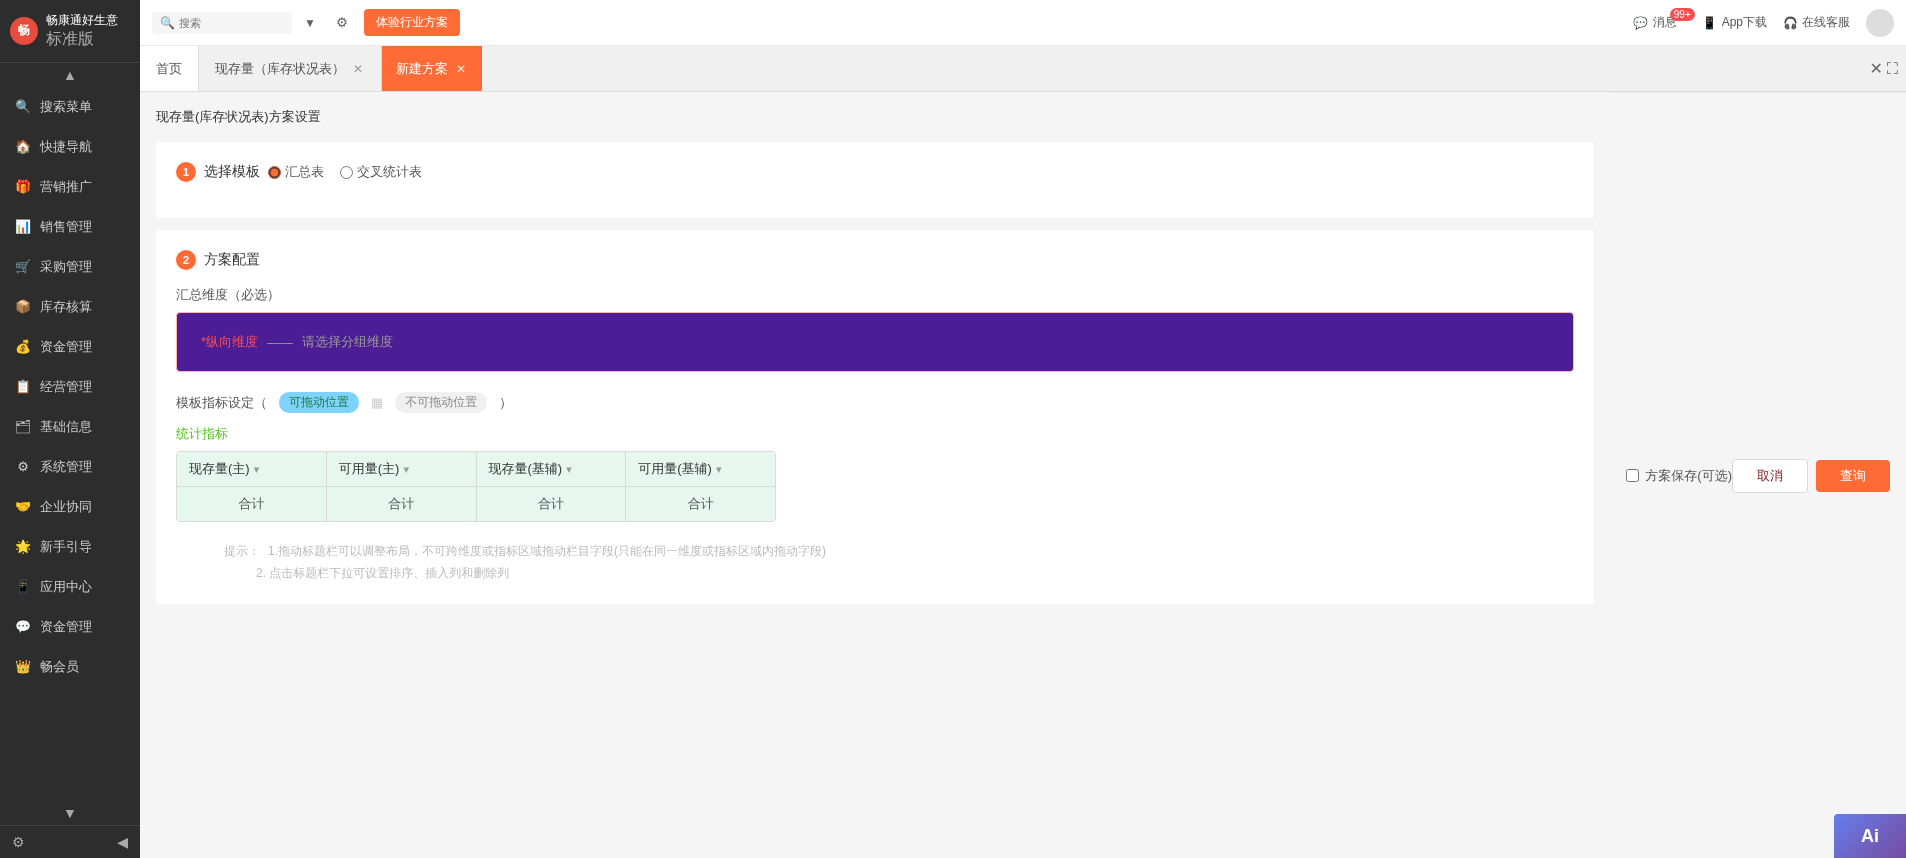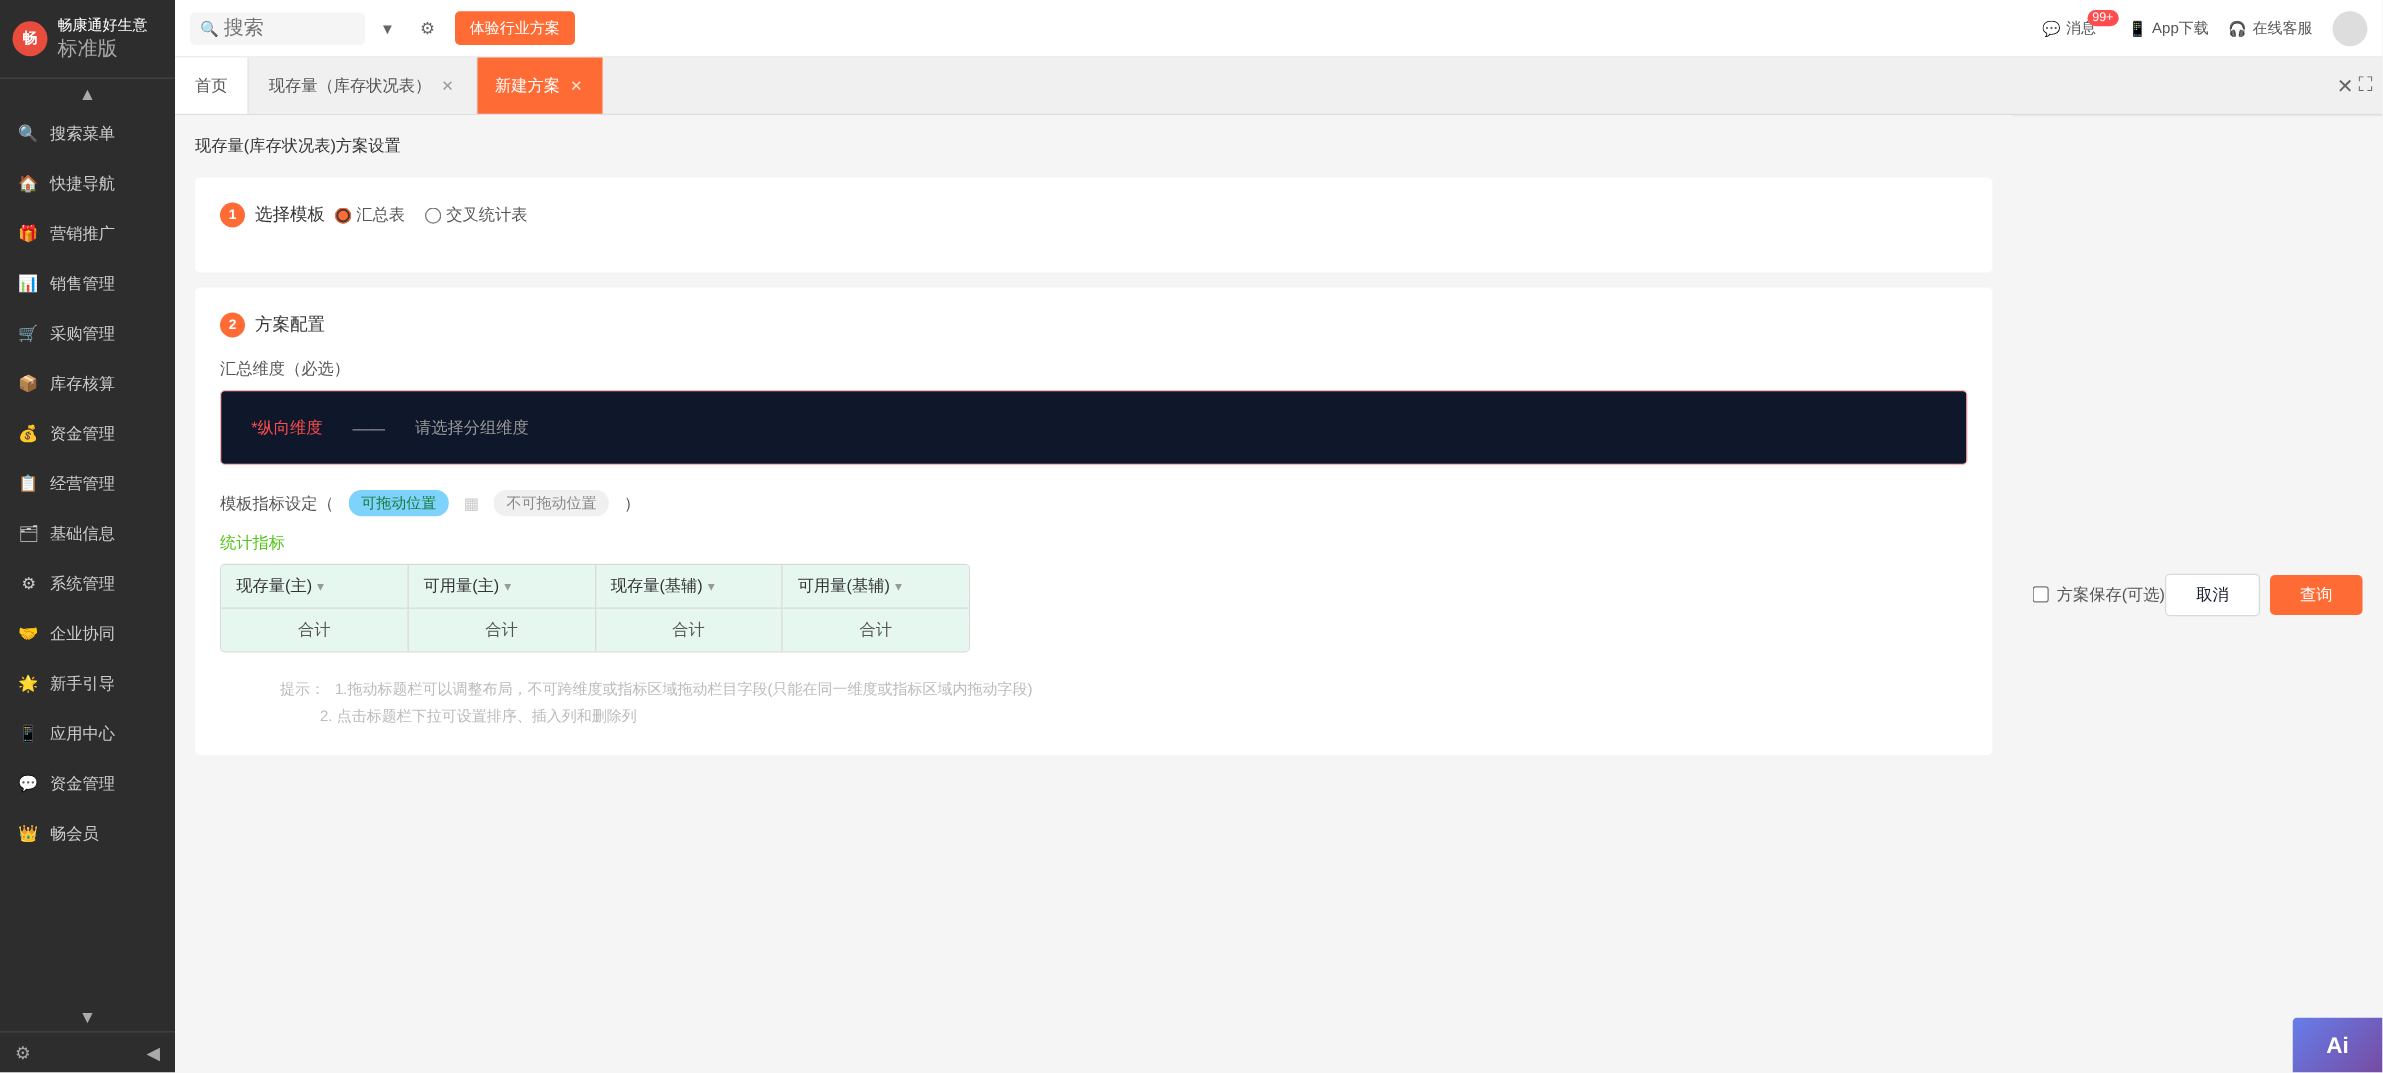--- a/index.html
+++ b/index.html
@@ -64,21 +64,21 @@
       border-bottom: 1px solid #e8e8e8;
       gap: 8px;
       flex-shrink: 0;
     }
     .topbar-search {
       display: flex; align-items: center; gap: 4px;
       background: #f5f5f5; border-radius: 4px; padding: 4px 8px;
       width: 140px;
     }
     .topbar-search input {
-      border: none; background: transparent; outline: none; font-size: 16px; width: 100px;
+      border: none; background: transparent; outline: none; font-size: 11px; width: 100px;
     }
     .topbar-dropdown-btn {
       background: none; border: none; cursor: pointer; color: #666; font-size: 12px;
       padding: 2px 4px;
     }
     .topbar-settings-btn {
       background: none; border: none; cursor: pointer; color: #666;
       width: 28px; height: 28px; display: flex; align-items: center; justify-content: center;
     }
     .topbar-trial-btn {
@@ -149,23 +149,23 @@
     .section-title { font-size: 14px; color: #333; font-weight: 500; }
 
     .radio-group { display: flex; align-items: center; gap: 16px; }
     .radio-item { display: flex; align-items: center; gap: 4px; cursor: pointer; font-size: 13px; color: #555; }
     .radio-input { accent-color: #ff6b35; cursor: pointer; }
 
     
     .config-label { font-size: 13px; color: #555; margin-bottom: 8px; }
 
     .dimension-box {
-      background: #0f172a; border: 1px solid #ffb3b3;
+      background: #4c1d95; border: 1px solid #ffb3b3;
       border-radius: 4px; padding: 20px 24px;
-      display: flex; align-items: center; gap: 16px;
+      display: flex; align-items: center; gap: 1px;
     }
     .dim-required { color: #ff4d4f; font-size: 13px; }
     .dim-sep { color: #999; font-size: 13px; margin: 0 8px; }
     .dim-placeholder { color: #999; font-size: 13px; }
 
     
     .indicator-config-row {
       display: flex; align-items: center; gap: 12px;
       margin-bottom: 12px; font-size: 13px; color: #555;
     }
@@ -205,21 +205,21 @@
     .tips-section .tip-line { display: flex; gap: 8px; margin-left: 48px; }
 
     
     .footer-bar {
       background: #f5f5f5; border-top: 1px solid #e8e8e8;
       display: flex; align-items: center; padding: 12px 16px;
     }
     .save-checkbox { display: flex; align-items: center; gap: 6px; cursor: pointer; font-size: 13px; color: #555; }
     .footer-spacer { flex: 1; }
     .btn-cancel {
-      background: #fff; border: 1px solid #d9d9d9; color: #0f172a;
+      background: #fff; border: 1px solid #d9d9d9; color: #7f1d1d;
       padding: 7px 24px; border-radius: 4px; cursor: pointer; font-size: 13px; margin-right: 8px;
     }
     .btn-query {
       background: #ff6b35; color: white; border: none;
       padding: 7px 24px; border-radius: 4px; cursor: pointer; font-size: 13px;
     }
 
     
     .ai-badge {
       position: fixed; bottom: 0; right: 0;

